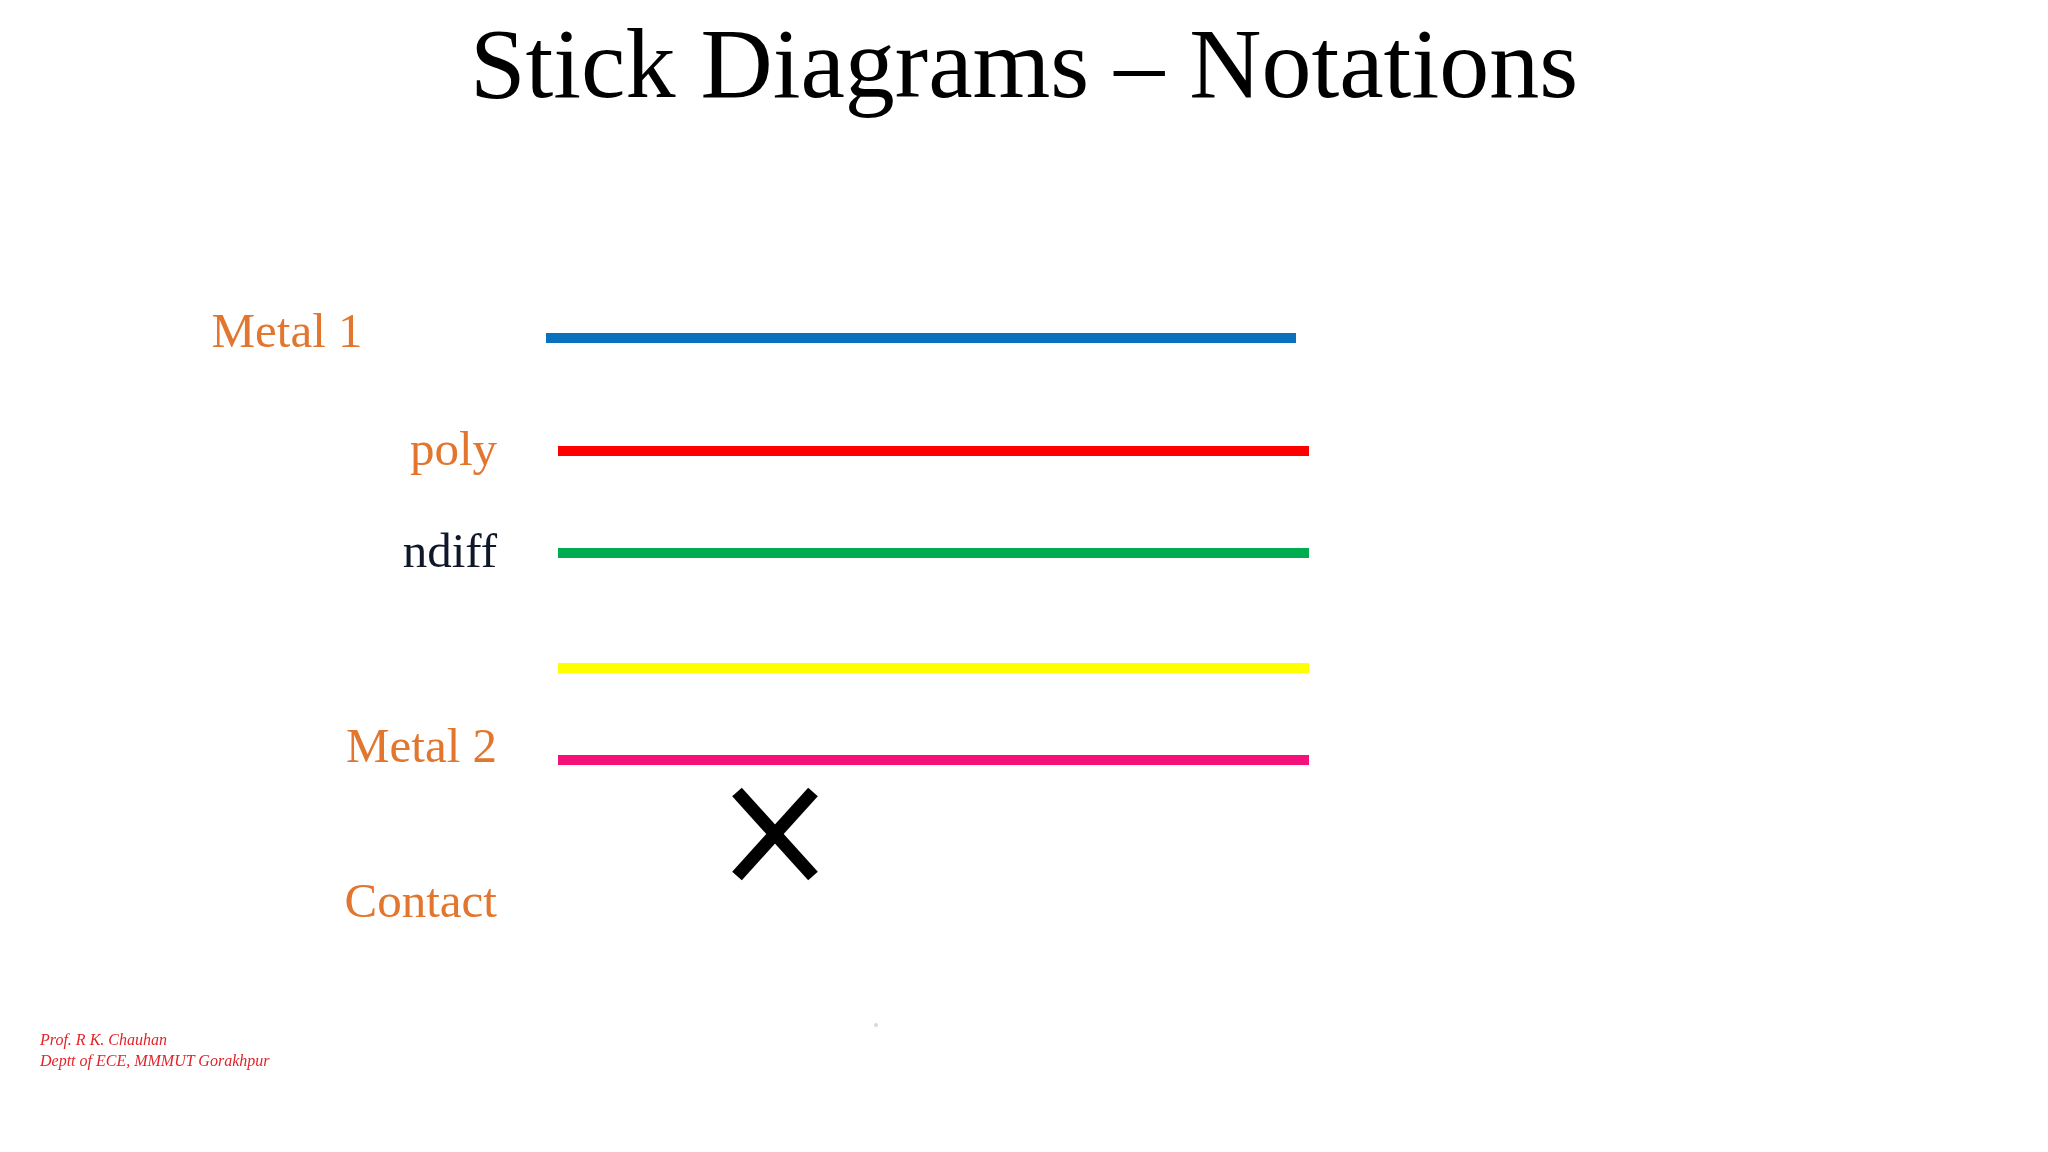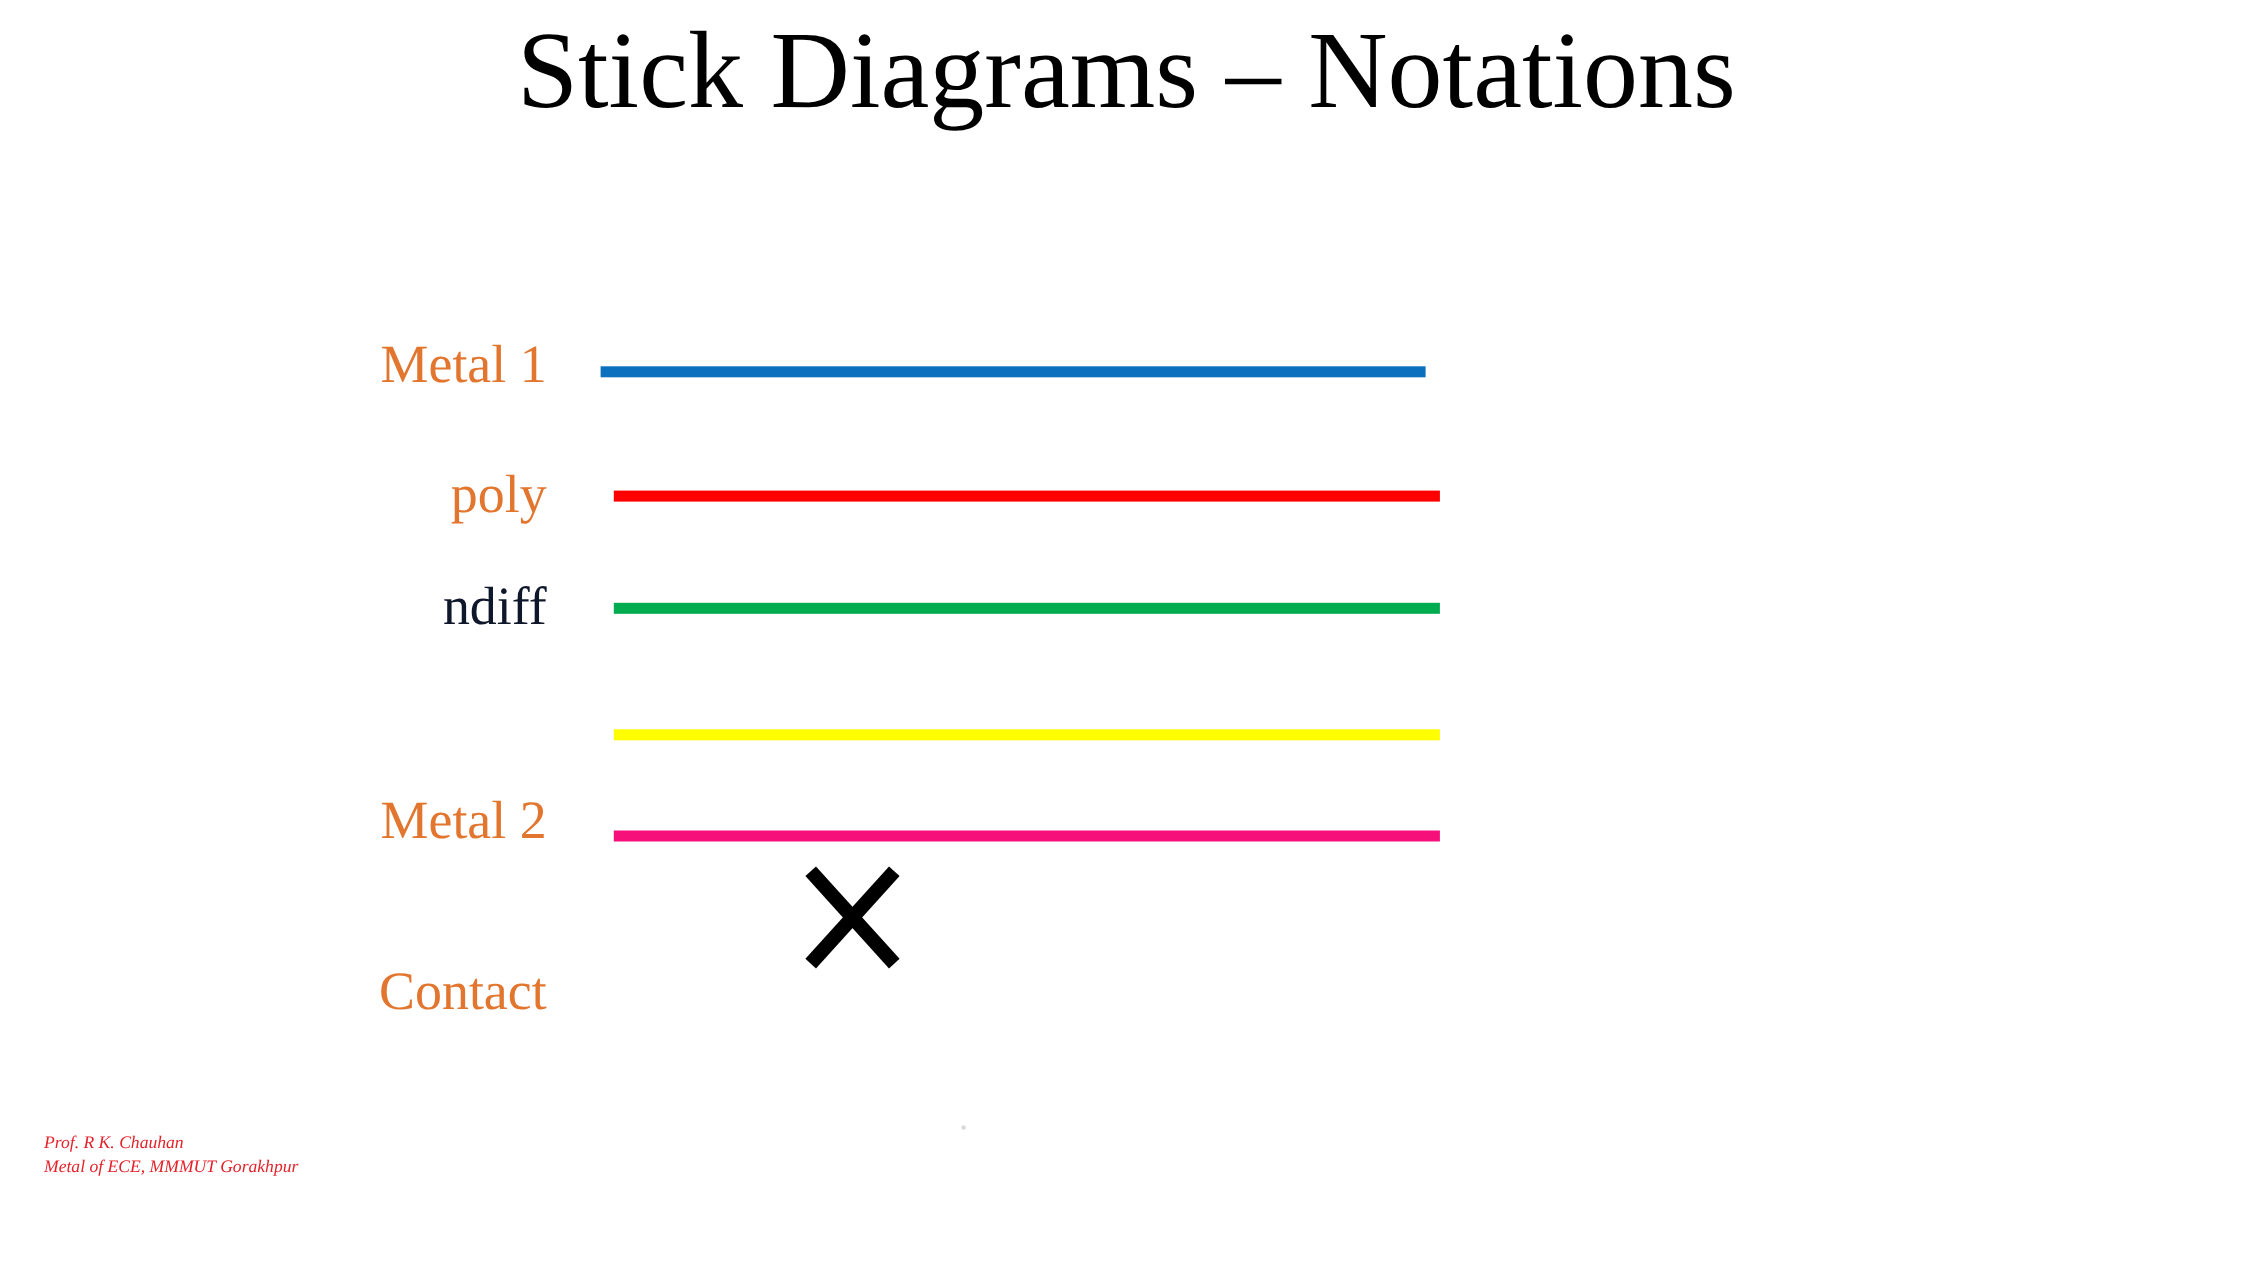--- a/index.html
+++ b/index.html
@@ -24,21 +24,21 @@
   .legend{position:absolute;left:0;top:0;width:2048px;height:1152px;}
   .lab{
     position:absolute;
     right:1551px;
     width:420px;
     text-align:right;
     font-size:49px;
     line-height:1;
     white-space:nowrap;
   }
-  .lab-1{top:306px;}
+  .lab-1{top:306px;text-align:center;}
   .lab-2{top:424px;}
   .lab-3{top:526px;}
   .lab-4{top:636px;}
   .lab-5{top:721px;}
   .lab-6{top:828px;margin-top:48px;}
   .nline{
     position:absolute;
     height:10px;
   }
   .line-1{left:546px;top:333px;width:750px;}
@@ -102,18 +102,18 @@
       <line x1="7" y1="7" x2="83" y2="91" stroke-width="13"></line>
       <line x1="83" y1="7" x2="7" y2="91" stroke-width="13"></line>
     </svg>
 
   </div>
 
   <div class="stray-dot"></div>
 
   <div class="footer" style="color: rgb(228, 34, 41);">
     <div>Prof. R K. Chauhan</div>
-    <div>Metal of ECE, MMMUT Gorakhpur</div>
+    <div>Deptt of ECE, MMMUT Gorakhpur</div>
   </div>
 
   <span class="pagenum" style="color: rgb(127, 127, 127);">5</span>
 
 </div>
 
 </body></html>

